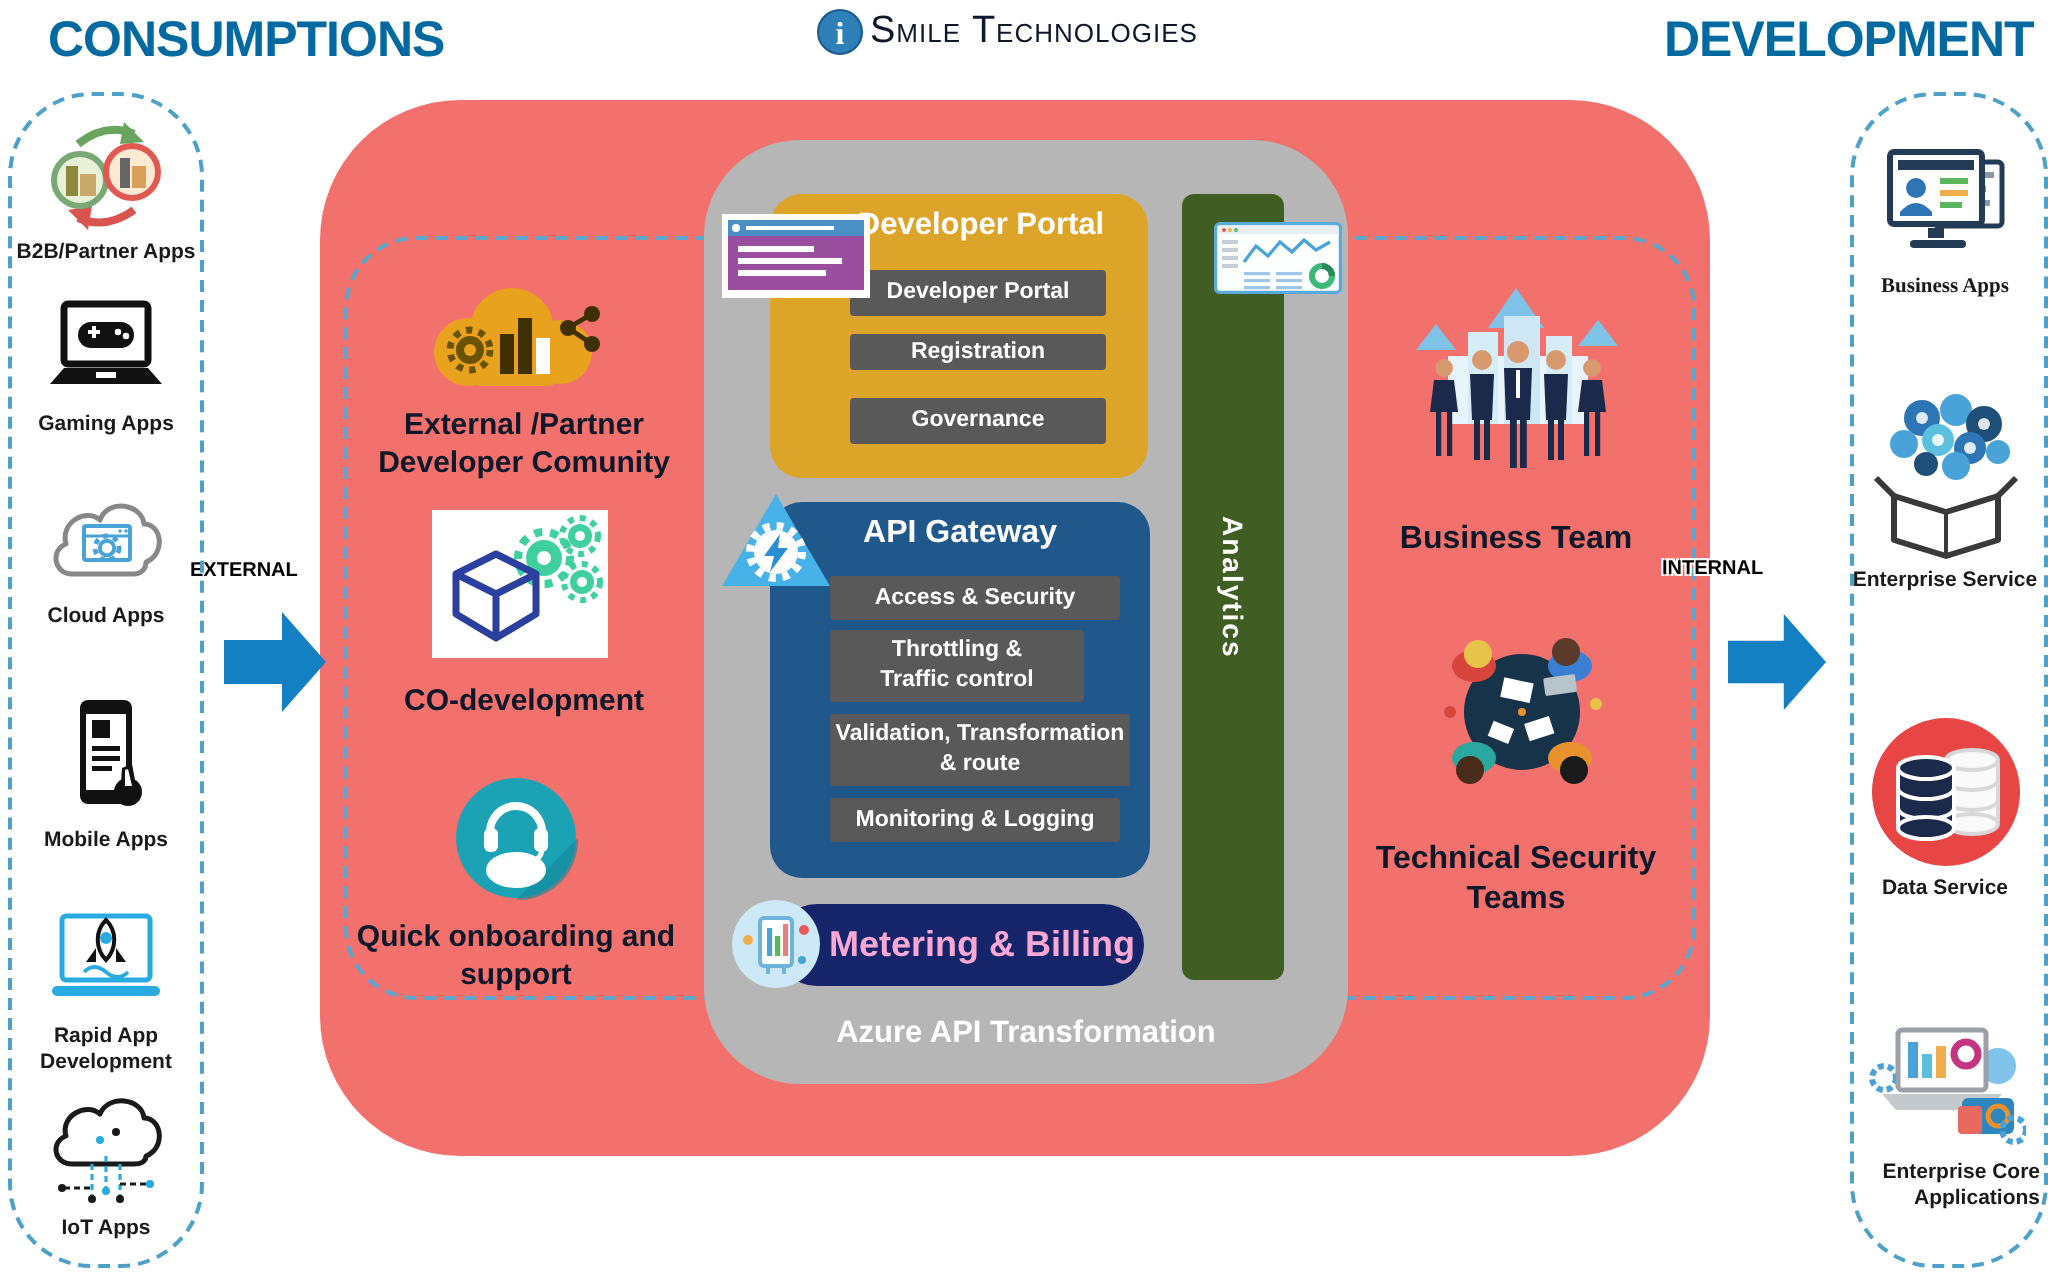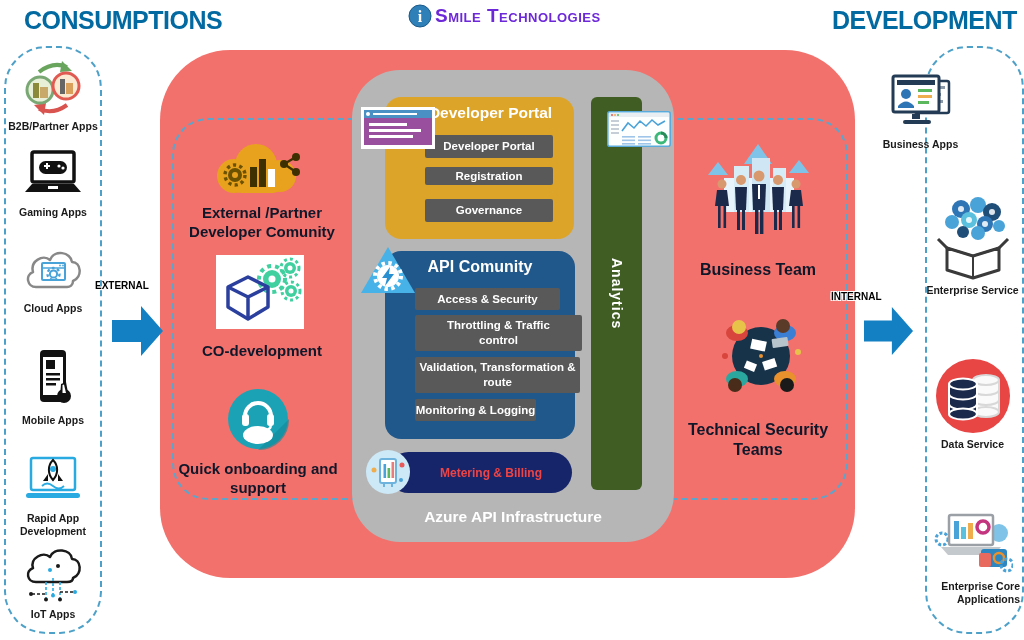--- a/index.html
+++ b/index.html
@@ -1,34 +1,34 @@
 <!DOCTYPE html>
 <html><head>
 <meta charset="utf-8">
 <style>
   html,body{margin:0;padding:0;background:#fff;}
   .stage{position:relative;width:1024px;height:640px;background:#fff;overflow:hidden;
          font-family:"Liberation Sans",sans-serif;}
   .abs{position:absolute;}
   .hdr{font-weight:bold;font-size:25px;color:#0369a1;letter-spacing:-0.5px;}
   .logo-wrap{display:flex;align-items:center;gap:3px;}
-  .logo-text{font-variant:small-caps;font-weight:700;font-size:19px;color:#6d28d9;letter-spacing:0.5px;}
+  .logo-text{font-variant:small-caps;font-weight:400;font-size:19px;color:#0f172a;letter-spacing:0.5px;}
   .col-dashed{border:2px dashed #4da0c8;border-radius:42px;}
   .app-item{display:flex;flex-direction:column;align-items:center;gap:4px;text-align:center;}
   .app-label{font-size:10.5px;font-weight:bold;color:#1a1a1a;line-height:1.2;}
   .red-box{background:#f3716c;border-radius:70px;}
   .inner-dashed{border:2px dashed #5aa6cc;border-radius:36px;}
   .gray-box{background:#b6b6b6;border-radius:48px;}
   .yellow-box{background:#dda42a;border-radius:16px;}
   .blue-box{background:#20588c;border-radius:16px;}
   .box-title{color:#fff;font-weight:bold;font-size:15.5px;text-align:center;}
   .sub-box{background:#595959;color:#fff;font-weight:bold;font-size:11.5px;display:flex;
            align-items:center;justify-content:center;text-align:center;line-height:1.3;border-radius:2px;}
   .metering-box{background:#16246a;border-radius:21px;display:flex;align-items:center;justify-content:center;}
-  .metering-box span{color:#ef4444;font-weight:bold;font-size:12px;padding-left:22px;}
+  .metering-box span{color:#f9a8d4;font-weight:bold;font-size:18px;padding-left:22px;}
   .green-bar{background:#405e24;border-radius:6px;display:flex;align-items:center;justify-content:center;}
   .vtext{writing-mode:vertical-rl;color:#fff;font-weight:bold;font-size:14px;letter-spacing:1px;}
   .white-label{color:#0f172a;font-weight:bold;text-align:center;line-height:1.25;}
   .flow-label{font-weight:bold;font-size:10px;color:#000;
     text-shadow:-1px -1px 0 #fff,1px -1px 0 #fff,-1px 1px 0 #fff,1px 1px 0 #fff;}
 </style>
 </head>
 <body>
 
 <div class="stage">
@@ -44,21 +44,21 @@
     <span class="logo-text">Smile Technologies</span>
   </div>
 
   <div class="abs red-box" style="left:160px;top:50px;width:695px;height:528px;"></div>
   <div class="abs inner-dashed" style="left:172px;top:118px;width:672px;height:378px;"></div>
 
   <div class="abs flow-label" style="left:95px;top:280px;">EXTERNAL</div>
   <svg class="abs" style="left:112px;top:305px;" width="52" height="52" viewBox="0 0 52 52">
     <polygon points="0,15 29,15 29,1 51,26 29,51 29,37 0,37" fill="#1380c4"></polygon>
   </svg>
-  <div class="abs flow-label" style="left:831px;top:291px;">INTERNAL</div>
+  <div class="abs flow-label" style="left:831px;top:279px;">INTERNAL</div>
   <svg class="abs" style="left:864px;top:305px;" width="50" height="52" viewBox="0 0 52 52">
     <polygon points="0,15 29,15 29,1 51,26 29,51 29,37 0,37" fill="#1380c4"></polygon>
   </svg>
 
   <div class="abs col-dashed" style="left:4px;top:46px;width:94px;height:584px;"></div>
 
   <div class="abs app-item" style="left:4px;top:58px;width:98px;">
     <svg width="60" height="58" viewBox="0 0 60 58">
       <path d="M16,14 Q30,3 44,9" stroke="#6aa55e" stroke-width="4" fill="none"></path>
       <polygon points="49,13 39,3 37,14" fill="#6aa55e"></polygon>
@@ -143,21 +143,21 @@
         <circle cx="9" cy="46" r="2" fill="#1a1a1a"></circle>
       <circle cx="53" cy="44" r="2" fill="#29abe2"></circle>
       <circle cx="28" cy="22" r="2" fill="#29abe2"></circle>
         <circle cx="36" cy="18" r="2" fill="#1a1a1a"></circle>
     </svg>
     <span class="app-label">IoT Apps</span>
   </div>
 
   <div class="abs col-dashed" style="left:925px;top:46px;width:95px;height:584px;"></div>
 
-  <div class="abs app-item" style="left:873px;top:68px;width:95px;">
+  <div class="abs app-item" style="left:925px;top:68px;width:95px;font-family:Liberation Serif, serif;">
     <svg width="64" height="66" viewBox="0 0 64 58">
       <rect x="26" y="9" width="34" height="32" rx="2" fill="#fff" stroke="#243b55" stroke-width="2.5"></rect>
       <rect x="30" y="14" width="26" height="3" fill="#8a98a8"></rect>
       <rect x="30" y="21" width="22" height="3" fill="#8a98a8"></rect>
       <rect x="30" y="28" width="24" height="3" fill="#8a98a8"></rect>
       <rect x="4" y="4" width="46" height="36" rx="2" fill="#fff" stroke="#243b55" stroke-width="3"></rect>
       <rect x="8" y="8" width="38" height="5" fill="#243b55"></rect>
       <circle cx="17" cy="22" r="5" fill="#2e75b6"></circle>
       <path d="M9,34 Q17,25 25,34 L25,36 L9,36 Z" fill="#2e75b6"></path>
       <rect x="29" y="17" width="14" height="3" fill="#5cb85c"></rect>
@@ -296,25 +296,25 @@
       <rect x="3" y="3" width="68" height="8" fill="#4a90c4"></rect>
       <circle cx="7" cy="7" r="2" fill="#fff"></circle>
       <rect x="12" y="6" width="44" height="2" fill="#fff"></rect>
       <rect x="3" y="11" width="68" height="27" fill="#9a4f9e"></rect>
       <rect x="8" y="16" width="38" height="3" fill="#fff"></rect>
       <rect x="8" y="22" width="52" height="3" fill="#fff"></rect>
       <rect x="8" y="28" width="44" height="3" fill="#fff"></rect>
     </svg>
 
     <div class="abs blue-box" style="left:33px;top:181px;width:190px;height:188px;">
-      <div class="abs box-title" style="left:0;top:7px;width:100%;font-weight:600;font-size:16px;">API Comunity</div>
+      <div class="abs box-title" style="left:0;top:7px;width:100%;font-weight:600;font-size:16px;">API Gateway</div>
       <div class="abs sub-box" style="left:30px;top:37px;width:145px;height:22px;">Access &amp; Security</div>
-      <div class="abs sub-box" style="left:30px;top:64px;width:167px;height:36px;padding:0 14px;box-sizing:border-box;">Throttling &amp; Traffic control</div>
-      <div class="abs sub-box" style="left:30px;top:106px;width:165px;height:36px;">Validation, Transformation &amp; route</div>
-      <div class="abs sub-box" style="left:30px;top:148px;width:121px;height:22px;">Monitoring &amp; Logging</div>
+      <div class="abs sub-box" style="left:30px;top:64px;width:127px;height:36px;padding:0 14px;box-sizing:border-box;">Throttling &amp; Traffic control</div>
+      <div class="abs sub-box" style="left:30px;top:106px;width:150px;height:36px;">Validation, Transformation &amp; route</div>
+      <div class="abs sub-box" style="left:30px;top:148px;width:145px;height:22px;">Monitoring &amp; Logging</div>
     </div>
     <svg class="abs" style="left:8px;top:176px;" width="56" height="48" viewBox="0 0 56 48">
       <polygon points="28,1 55,47 1,47" fill="#47b2e8"></polygon>
       <circle cx="28" cy="30" r="11" fill="#fff"></circle>
       <circle cx="28" cy="30" r="13" fill="none" stroke="#fff" stroke-width="4" stroke-dasharray="3.4,3.4"></circle>
       <polygon points="30,21 22,32 27,32 25,40 34,28 29,28" fill="#2a8fd0"></polygon>
     </svg>
 
     <div class="abs metering-box" style="left:36px;top:382px;width:184px;height:41px;">
       <span>Metering &amp; Billing</span>
@@ -349,21 +349,21 @@
       <rect x="15" y="25" width="13" height="1.6" fill="#9fc6e8"></rect>
         <rect x="15" y="28.5" width="13" height="1.6" fill="#9fc6e8"></rect>
         <rect x="15" y="32" width="13" height="1.6" fill="#9fc6e8"></rect>
       <rect x="31" y="25" width="13" height="1.6" fill="#9fc6e8"></rect>
         <rect x="31" y="28.5" width="13" height="1.6" fill="#9fc6e8"></rect>
         <rect x="31" y="32" width="13" height="1.6" fill="#9fc6e8"></rect>
       <circle cx="54" cy="27" r="5" fill="#fff" stroke="#3cb878" stroke-width="3"></circle>
       <path d="M54,22 a5,5 0 0 1 5,5" fill="none" stroke="#2a8a5a" stroke-width="3"></path>
     </svg>
 
-    <div class="abs box-title" style="left:0;top:438px;width:100%;">Azure API Infrastructure</div>
+    <div class="abs box-title" style="left:0;top:438px;width:100%;">Azure API Transformation</div>
   </div>
 
   <svg class="abs" style="left:702px;top:138px;" width="112" height="102" viewBox="0 0 112 102">
     <polygon points="56,6 70,26 42,26" fill="#7fc4e8"></polygon>
     <polygon points="16,24 26,37 6,37" fill="#7fc4e8"></polygon>
     <polygon points="97,22 107,35 87,35" fill="#7fc4e8"></polygon>
     <rect x="22" y="40" width="70" height="34" fill="#e8f4fb"></rect>
     <rect x="32" y="28" width="15" height="46" fill="#d6ecf7"></rect>
     <rect x="50" y="20" width="18" height="54" fill="#cfe7f5"></rect>
     <rect x="71" y="30" width="13" height="44" fill="#d6ecf7"></rect>

